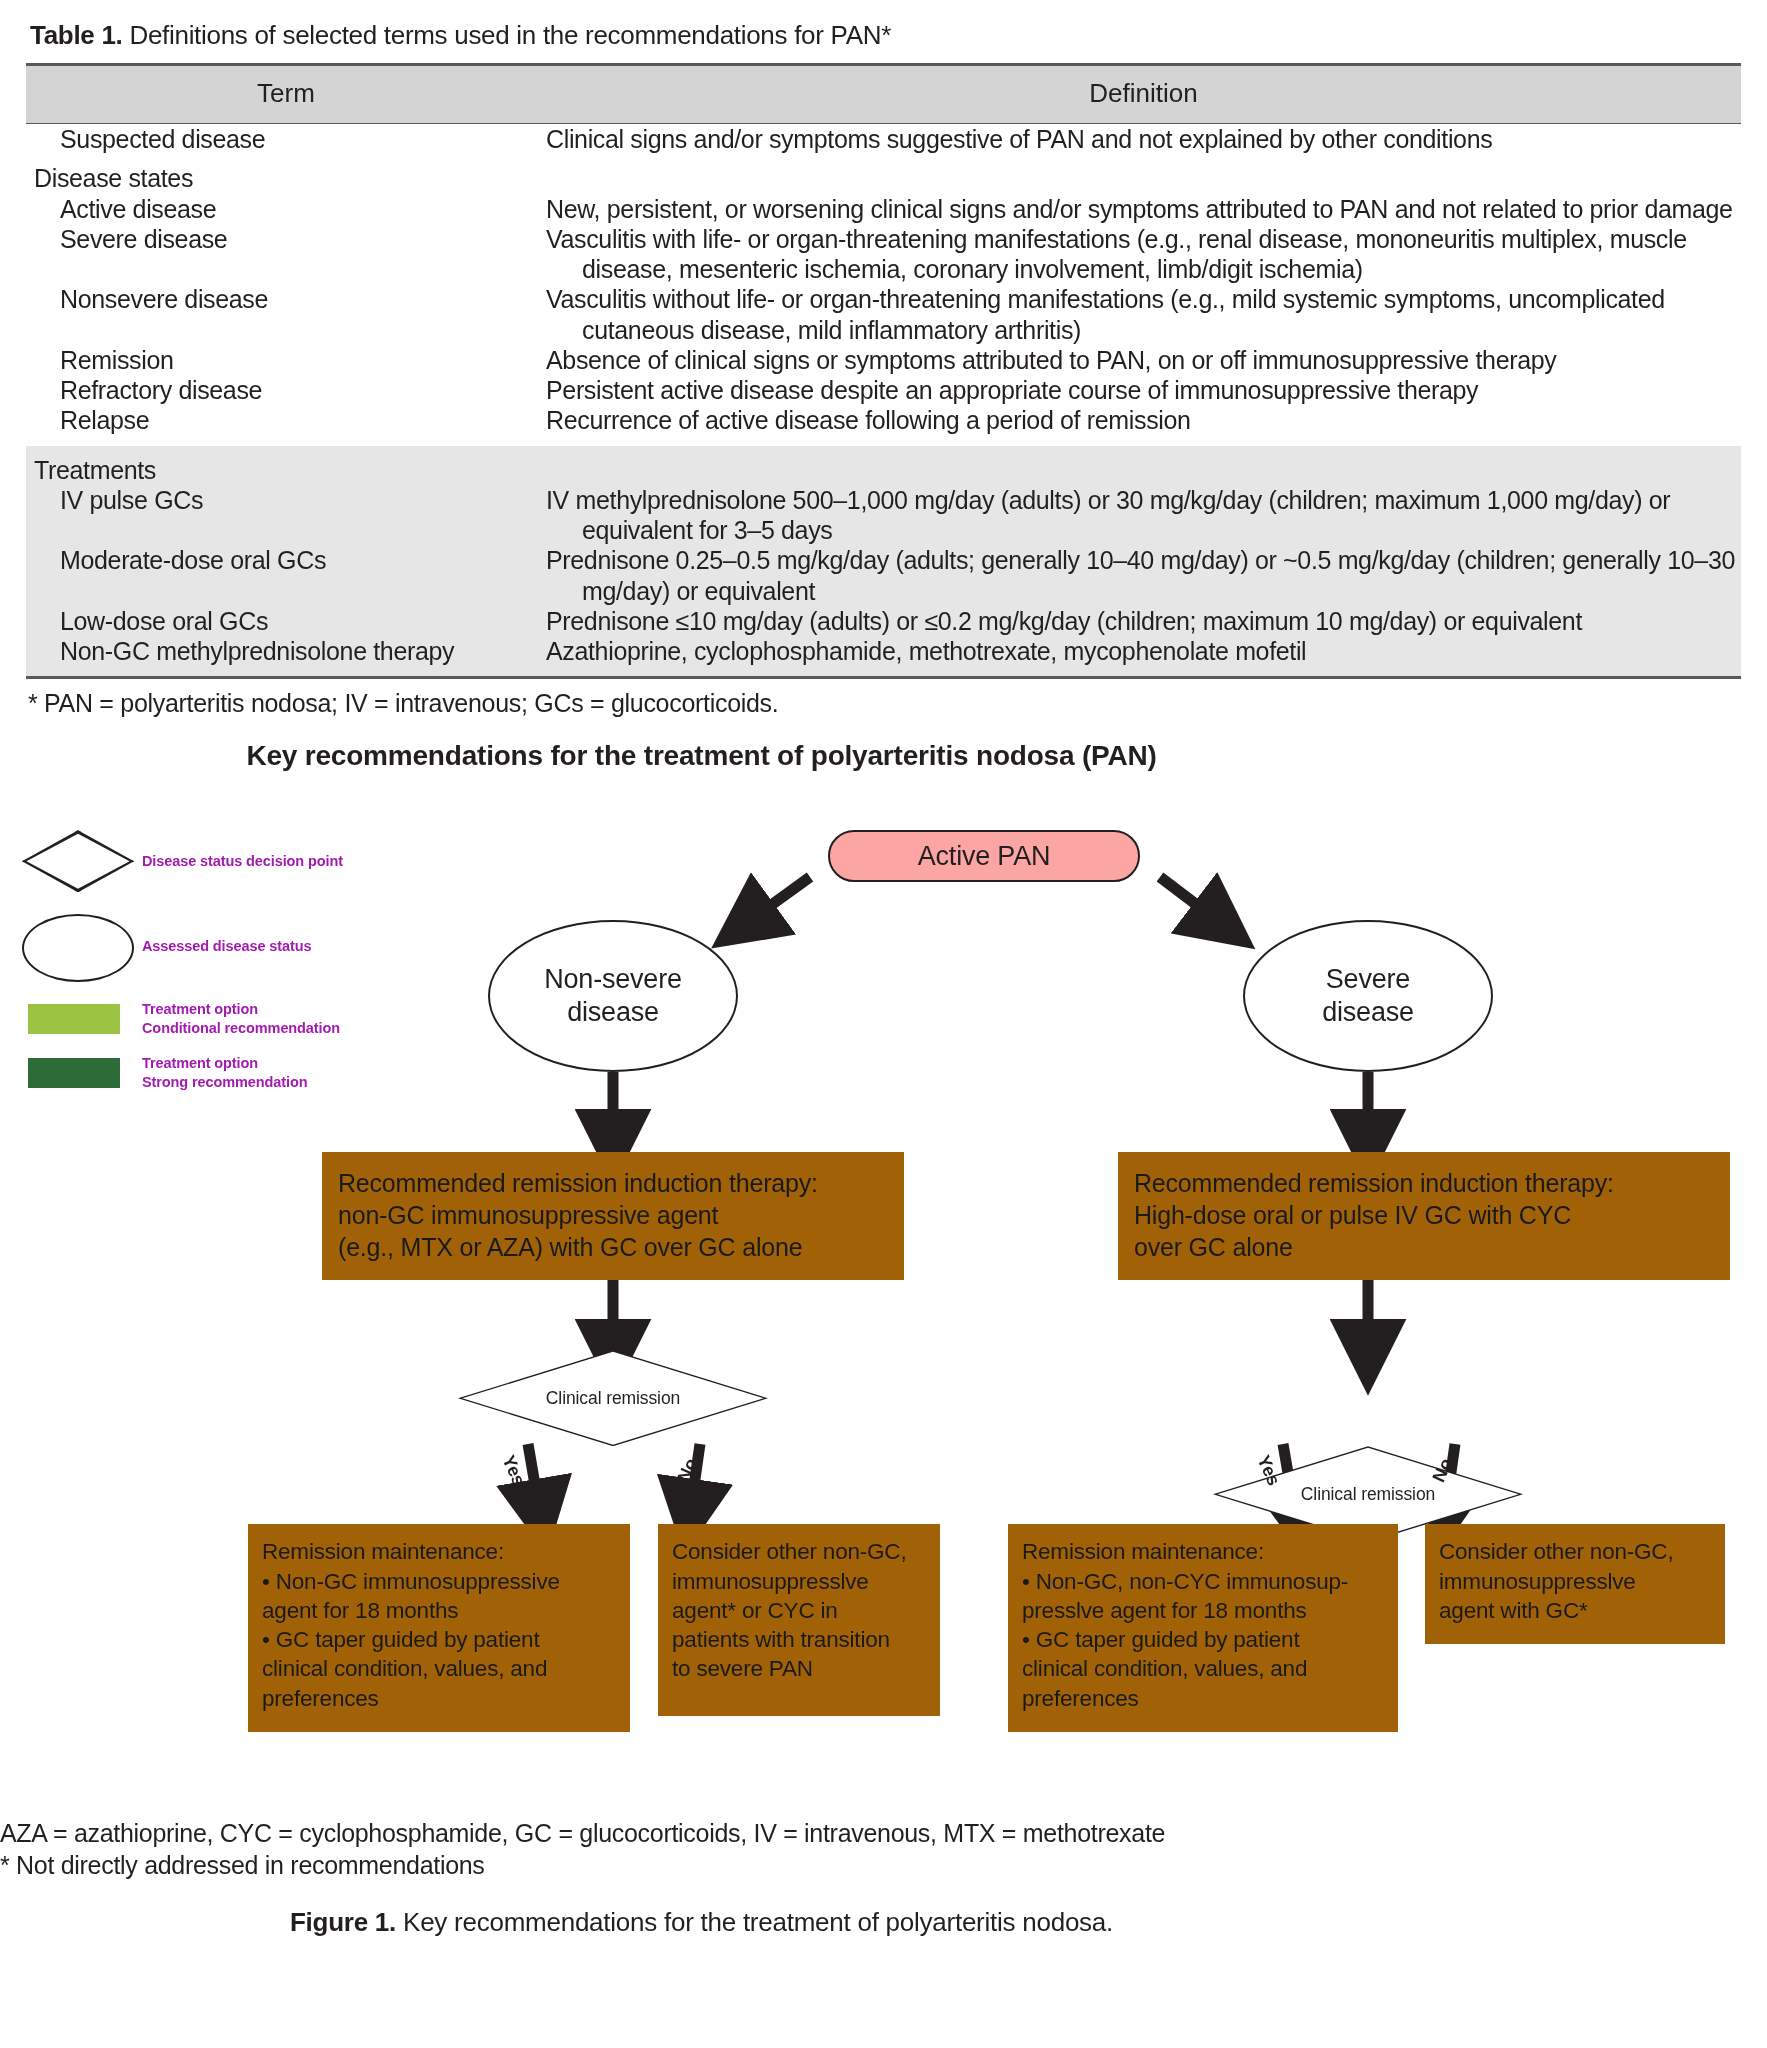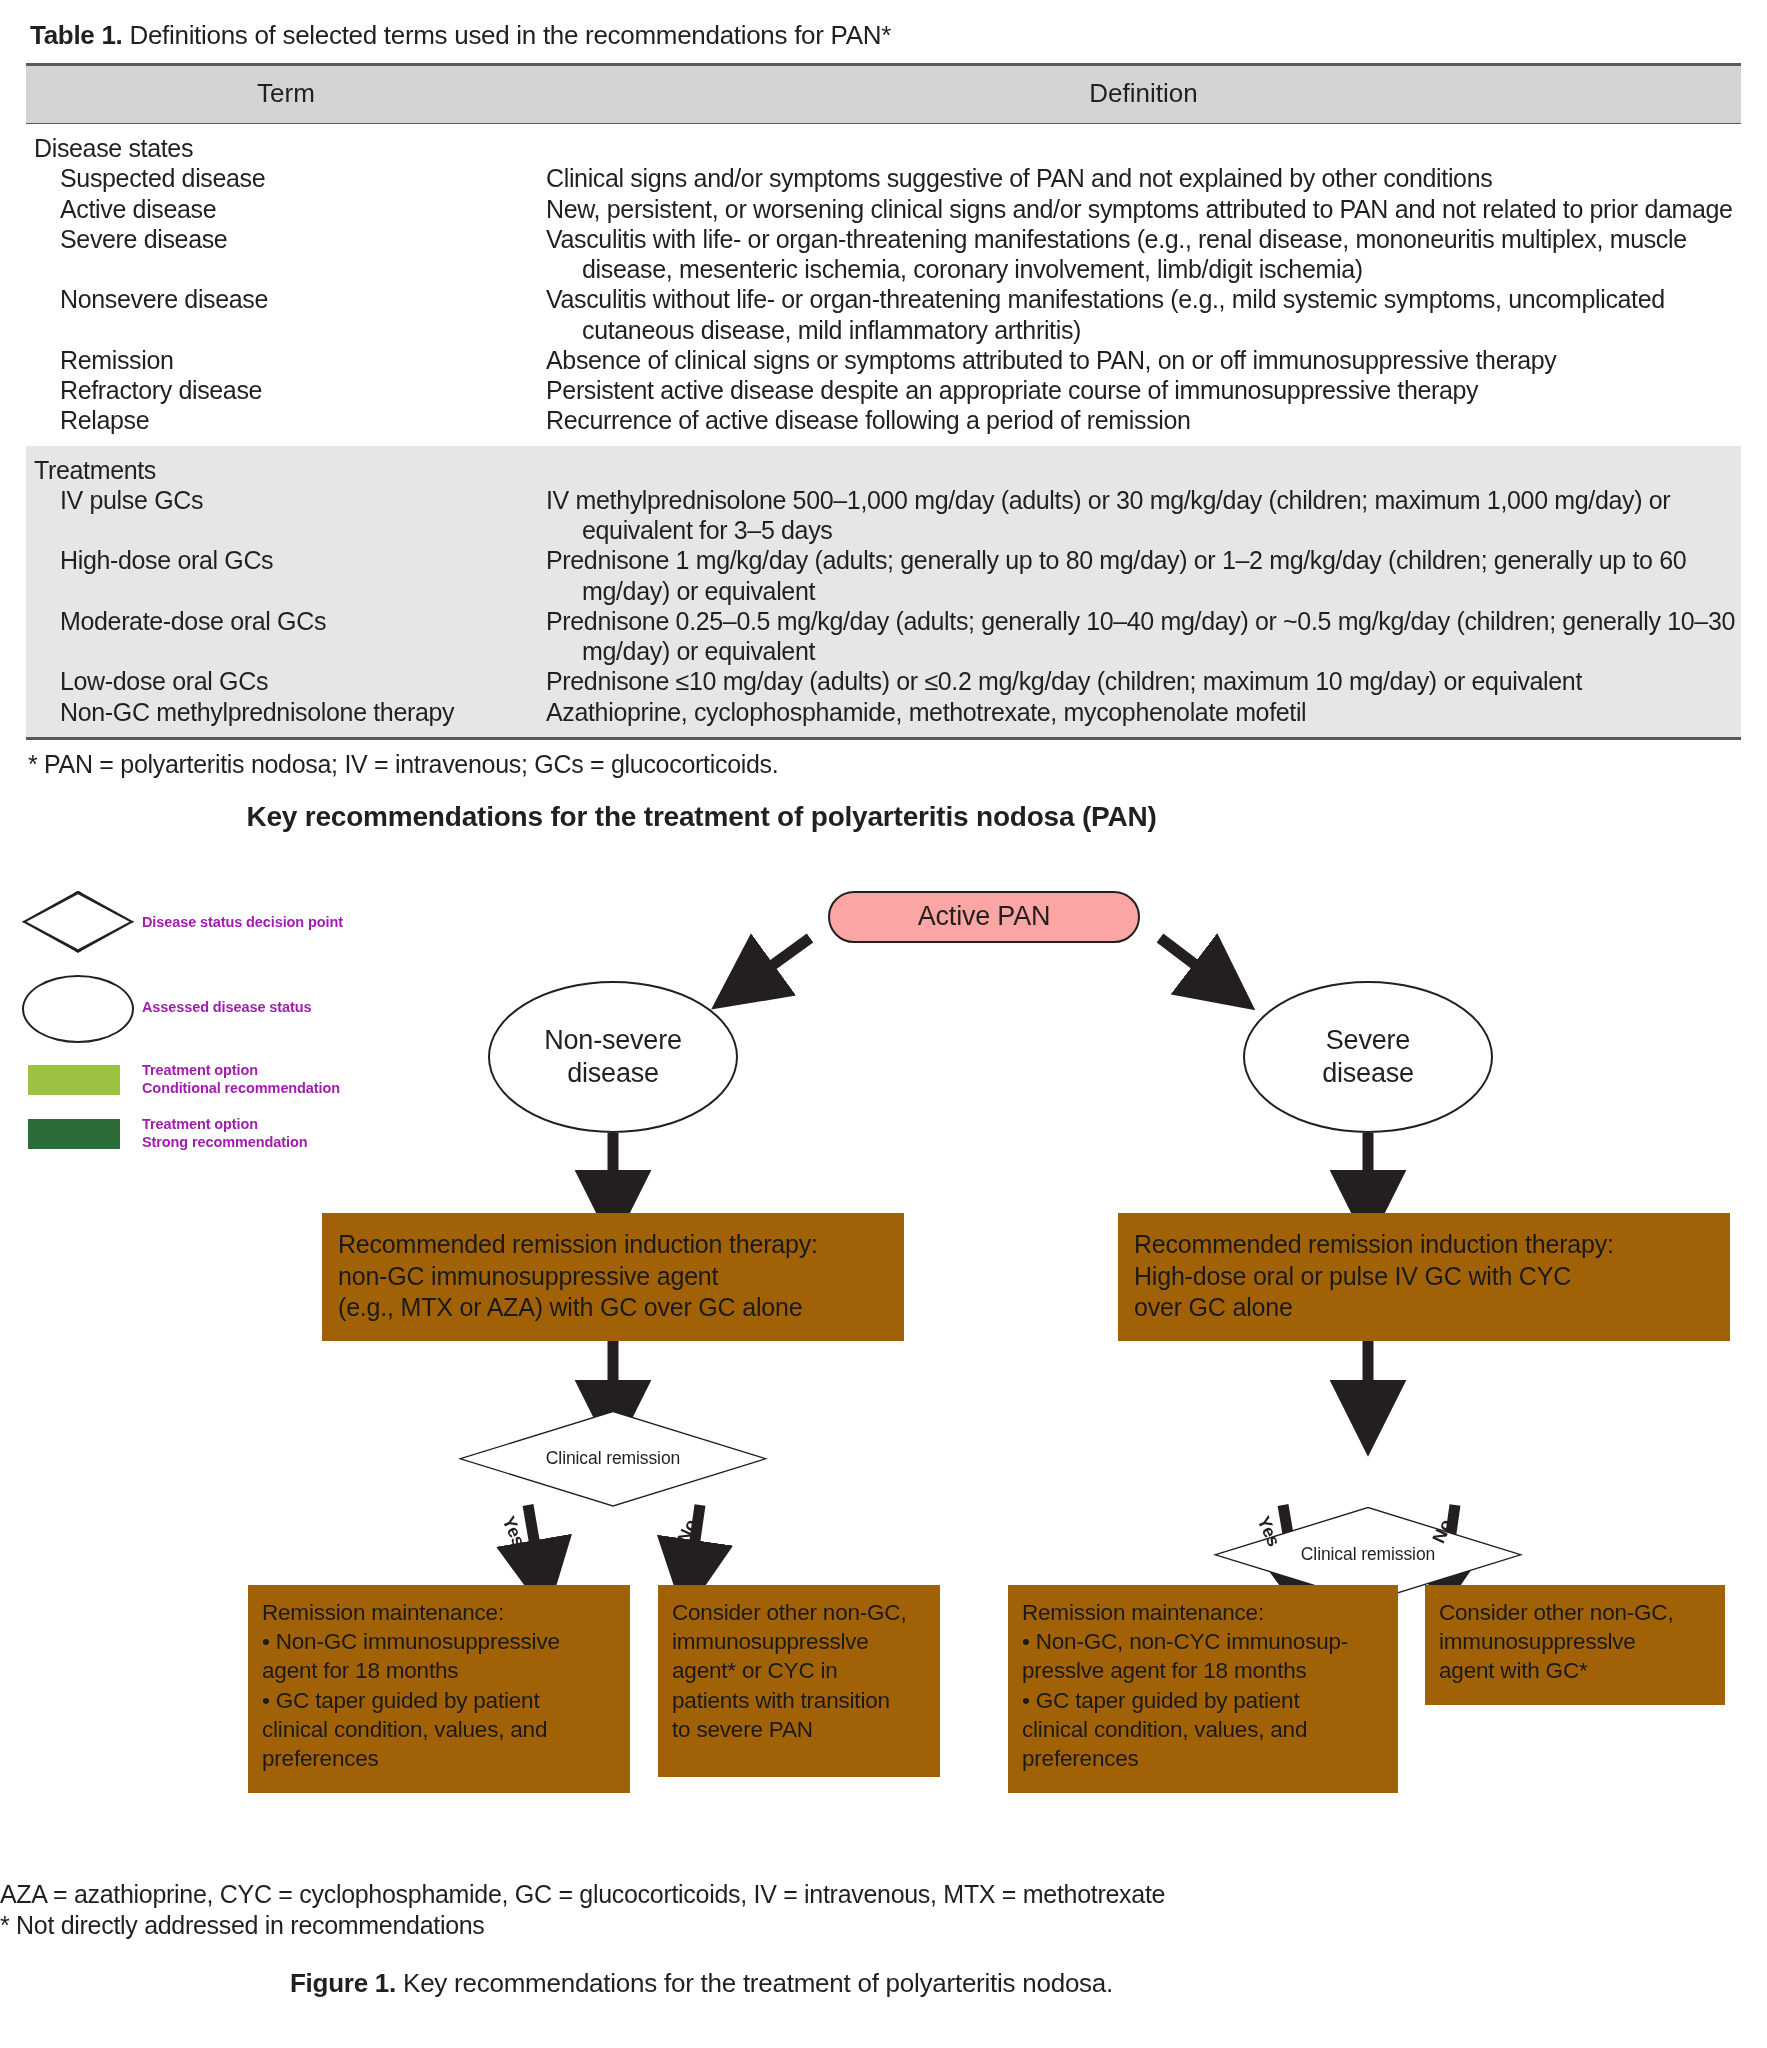--- a/index.html
+++ b/index.html
@@ -212,31 +212,31 @@
 
   <table class="deftable">
     <thead>
       <tr>
         <th class="col-term">Term</th>
         <th class="col-def">Definition</th>
       </tr>
     </thead>
     <tbody>
 
+      <tr class="section-disease indent">
+        <td class="term">Suspected disease</td>
+        <td class="def">
+            <span class="hang">Clinical signs and/or symptoms suggestive of PAN and not explained by other conditions</span>
+          </td>
+      </tr>
       <tr class="section-disease grouphead firstgroup">
         <td class="term">Disease states</td>
         <td class="def"></td>
       </tr>
       <tr class="section-disease indent">
-        <td class="term">Suspected disease</td>
-        <td class="def">
-            <span class="hang">Clinical signs and/or symptoms suggestive of PAN and not explained by other conditions</span>
-          </td>
-      </tr>
-      <tr class="section-disease indent">
         <td class="term">Active disease</td>
         <td class="def">
             <span class="hang">New, persistent, or worsening clinical signs and/or symptoms attributed to PAN and not related to prior damage</span>
           </td>
       </tr>
       <tr class="section-disease indent">
         <td class="term">Severe disease</td>
         <td class="def">
             <span class="hang">Vasculitis with life- or organ-threatening manifestations (e.g., renal disease, mononeuritis multiplex, muscle disease, mesenteric ischemia, coronary involvement, limb/digit ischemia)</span>
           </td>
@@ -267,26 +267,20 @@
       </tr>
 
       <tr class="section-treat grouphead firstgroup">
         <td class="term">Treatments</td>
         <td class="def"></td>
       </tr>
       <tr class="section-treat indent">
         <td class="term">IV pulse GCs</td>
         <td class="def">
             <span class="hang">IV methylprednisolone 500–1,000 mg/day (adults) or 30 mg/kg/day (children; maximum 1,000 mg/day) or equivalent for 3–5 days</span>
-          </td>
-      </tr>
-      <tr class="section-treat indent">
-        <td class="term">High-dose oral GCs</td>
-        <td class="def">
-            <span class="hang">Prednisone 1 mg/kg/day (adults; generally up to 80 mg/day) or 1–2 mg/kg/day (children; generally up to 60 mg/day) or equivalent</span>
           </td>
       </tr>
       <tr class="section-treat indent">
         <td class="term">Moderate-dose oral GCs</td>
         <td class="def">
             <span class="hang">Prednisone 0.25–0.5 mg/kg/day (adults; generally 10–40 mg/day) or ~0.5 mg/kg/day (children; generally 10–30 mg/day) or equivalent</span>
           </td>
       </tr>
       <tr class="section-treat indent">
         <td class="term">Low-dose oral GCs</td>

